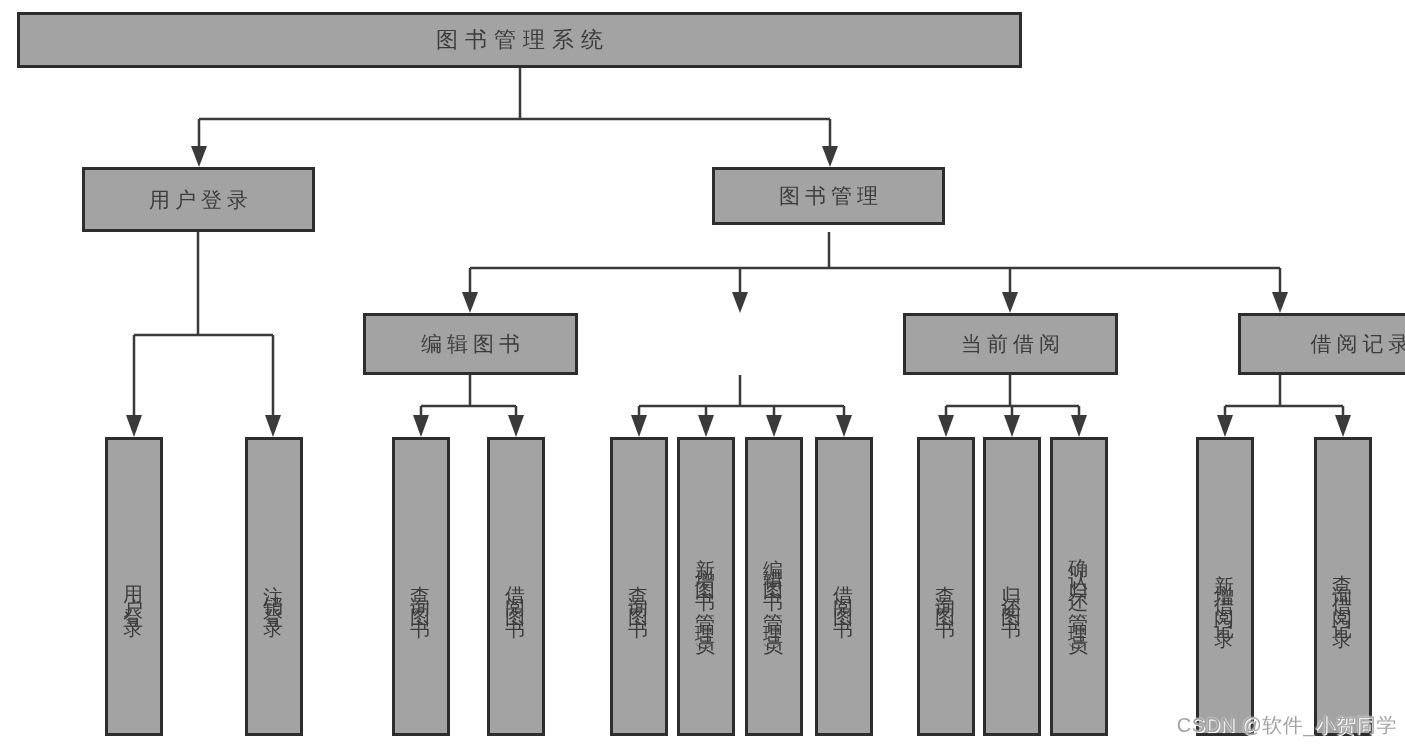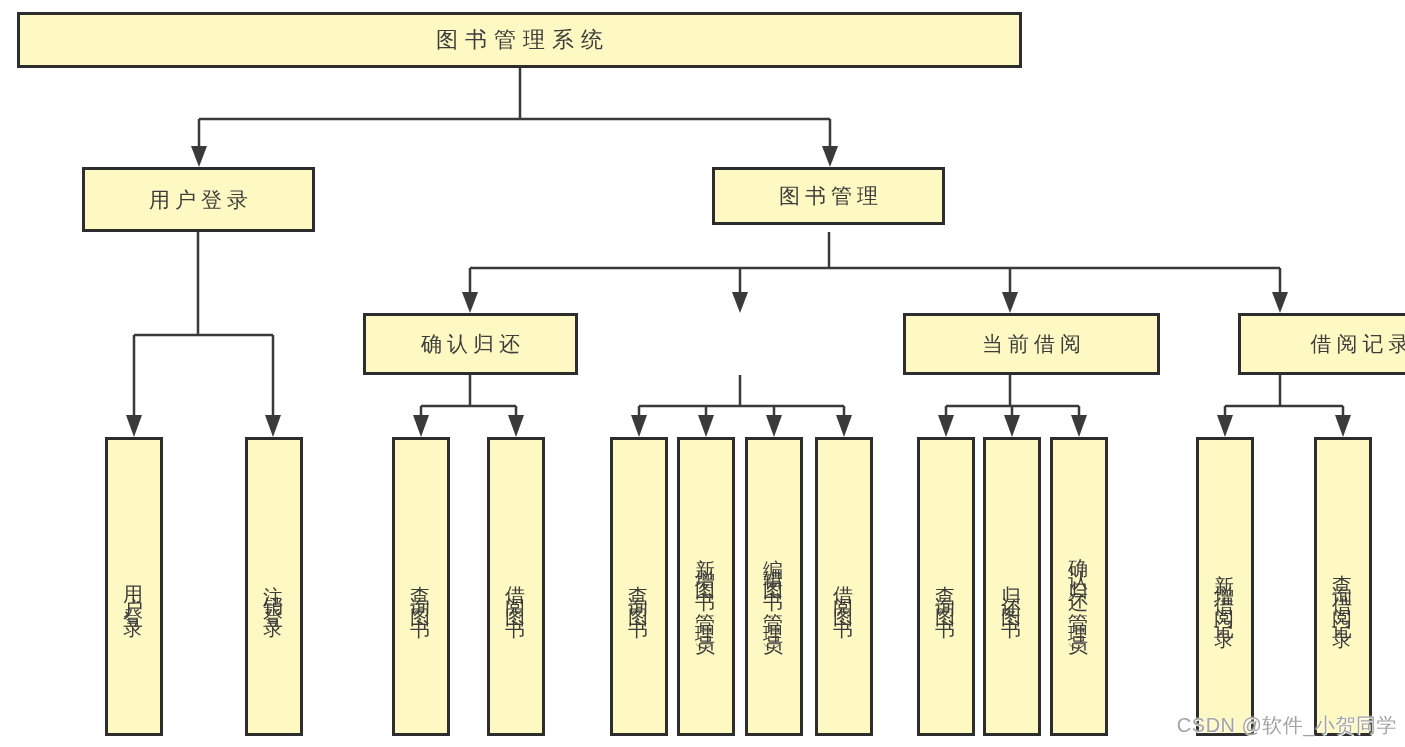--- a/index.html
+++ b/index.html
@@ -10,21 +10,21 @@
     --watermark:#a3a3a3;
   }
   html,body{margin:0;padding:0;background:var(--background);}
   .canvas{
     position:relative;width:1405px;height:747px;overflow:hidden;
     background:var(--background);
     font-family:"Liberation Sans","DejaVu Sans",sans-serif;
   }
   .connectors{position:absolute;left:0;top:0;color:var(--line);z-index:1;}
   .node{
-    position:absolute;background:#fef9c3;border:3px solid var(--box-border);
+    position:absolute;background:#a3a3a3;border:3px solid var(--box-border);
     box-sizing:border-box;display:flex;align-items:center;justify-content:center;
     color:var(--text);z-index:2;
   }
   .root-node{font-size:22px;}
   .root-node .lbl{letter-spacing:7px;margin-right:-7px;}
   .branch-node{font-size:21px;}
   .branch-node .lbl{letter-spacing:5px;margin-right:-5px;}
   .leaf{
     writing-mode:vertical-rl;text-orientation:mixed;
     font-size:20px;
@@ -83,23 +83,23 @@
   </div>
 
   <div class="node branch-node" style="left:82px;top:167px;width:233px;height:65px">
     <span class="lbl">用户登录</span>
   </div>
   <div class="node branch-node" style="left:712px;top:167px;width:233px;height:58px">
     <span class="lbl">图书管理</span>
   </div>
 
   <div class="node branch-node" style="left:363px;top:313px;width:215px;height:62px">
-    <span class="lbl">确认归还</span>
+    <span class="lbl">编辑图书</span>
   </div>
-  <div class="node branch-node" style="left:903px;top:313px;width:257px;height:62px">
+  <div class="node branch-node" style="left:903px;top:313px;width:215px;height:62px">
     <span class="lbl">当前借阅</span>
   </div>
   <div class="node branch-node" style="left:1238px;top:313px;width:244px;height:62px">
     <span class="lbl">借阅记录</span>
   </div>
 
   <div class="node leaf" style="left:105px;top:437px;width:58px;height:299px">
     <span class="lbl">用户登录</span>
   </div>
   <div class="node leaf" style="left:245px;top:437px;width:58px;height:299px">

